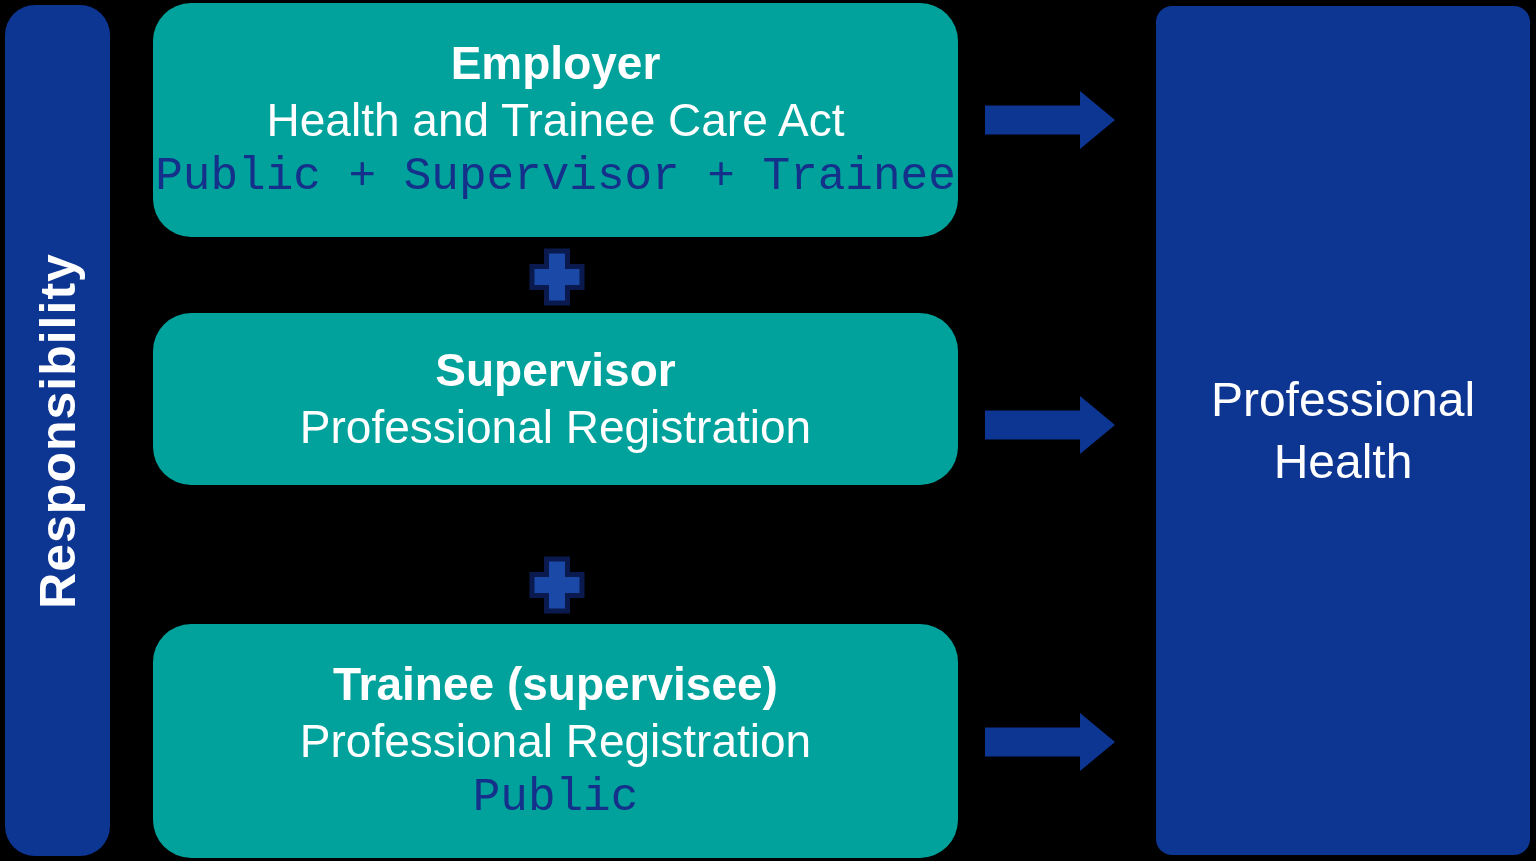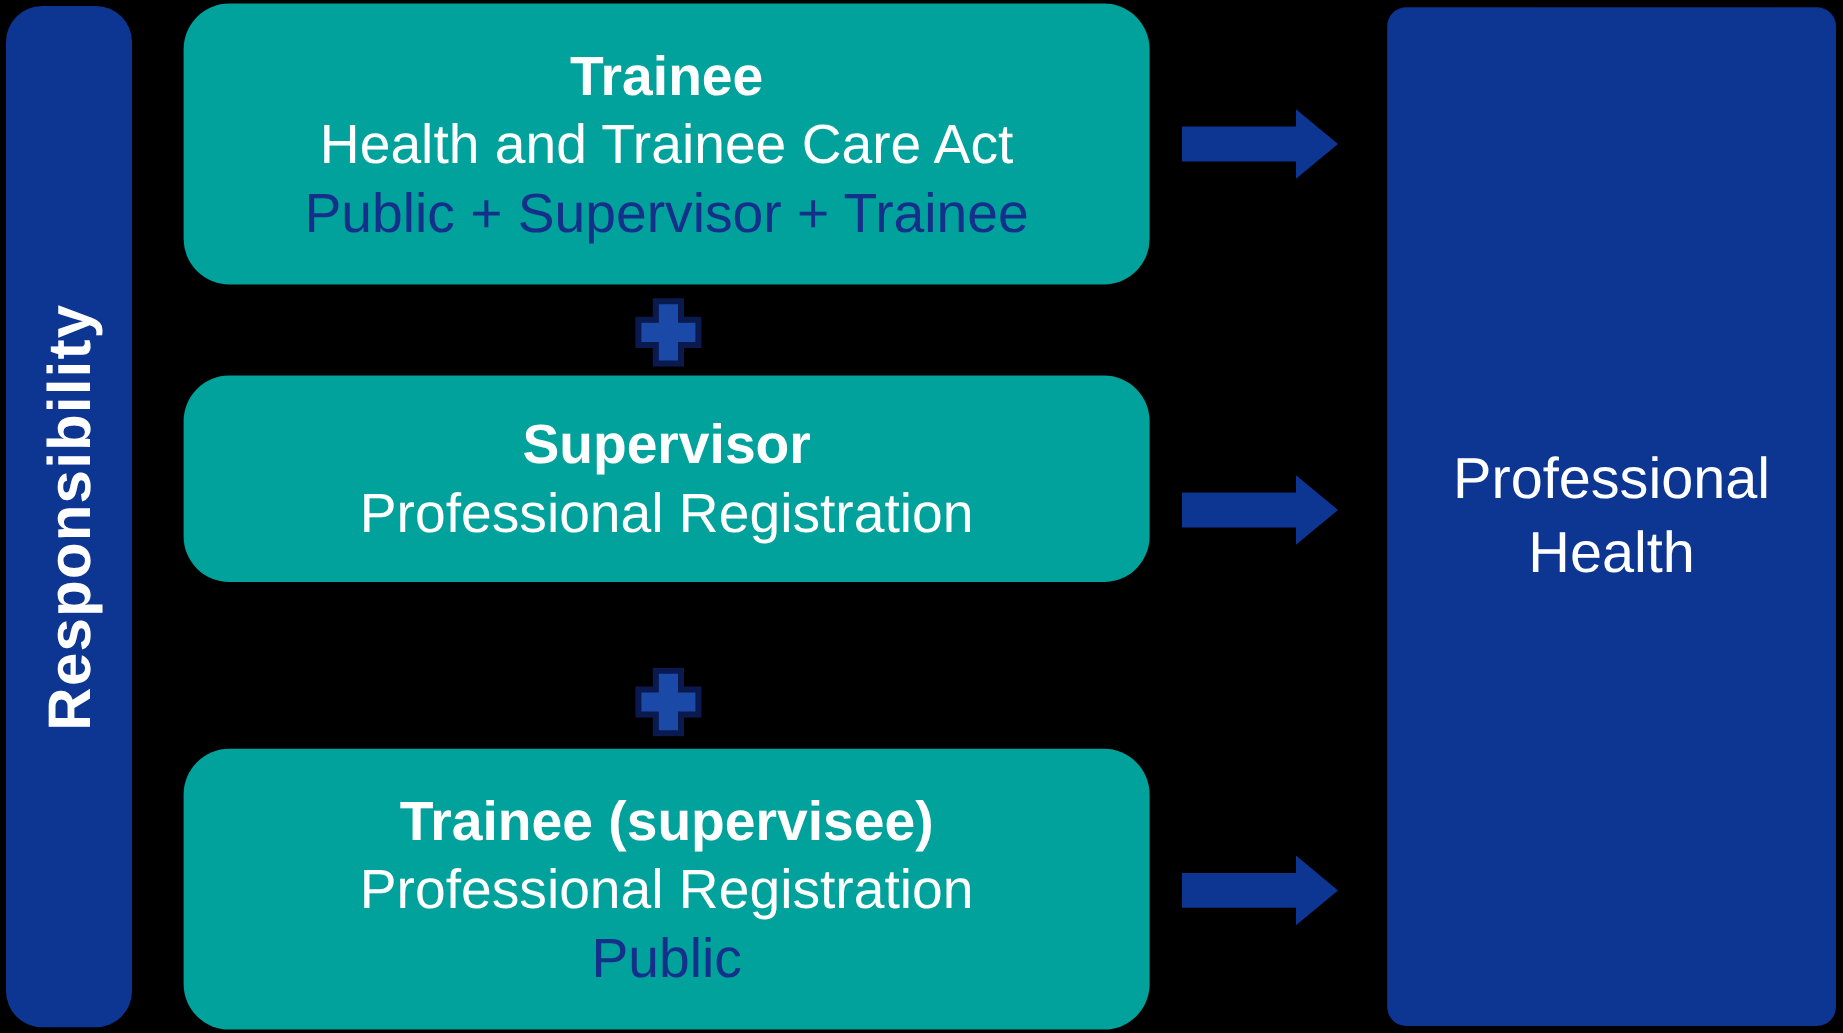--- a/index.html
+++ b/index.html
@@ -52,21 +52,21 @@
   .stage-box.b1 { top: 3px;   height: 234px; }
   .stage-box.b2 { top: 313px; height: 172px; }
   .stage-box.b3 { top: 624px; height: 234px; }
   .box-line {
     font-size: 46px;
     line-height: 57px;
     color: #FFFFFF;
     white-space: nowrap;
   }
   .box-line.title { font-weight: bold; }
-  .box-line.navy  { color: #15308A; }
+  .box-line.navy  { color: #15308A; font-family: Liberation Mono, monospace; }
   
   .plus-wrap {
     position: absolute;
     left: 529px;
     width: 56px;
     height: 58px;
   }
   .plus-wrap.p1 { top: 248px; }
   .plus-wrap.p2 { top: 556px; }
   
@@ -104,21 +104,21 @@
 </head>
 <body>
 
 <div class="canvas">
 
   <div class="side-bar">
     <span class="side-bar-label">Responsibility</span>
   </div>
 
   <div class="stage-box b1">
-    <div class="box-line title">Trainee</div>
+    <div class="box-line title">Employer</div>
     <div class="box-line">Health and Trainee Care Act</div>
     <div class="box-line navy">Public + Supervisor + Trainee</div>
   </div>
 
   <div class="plus-wrap p1">
     <svg width="56" height="58" viewBox="0 0 56 58" aria-hidden="true">
       <path d="M17.5 3 H38.5 V18.5 H53 V39.5 H38.5 V55 H17.5 V39.5 H3 V18.5 H17.5 Z" fill="#1B49A8" stroke="#0A1A4F" stroke-width="5"></path>
     </svg>
   </div>
 

